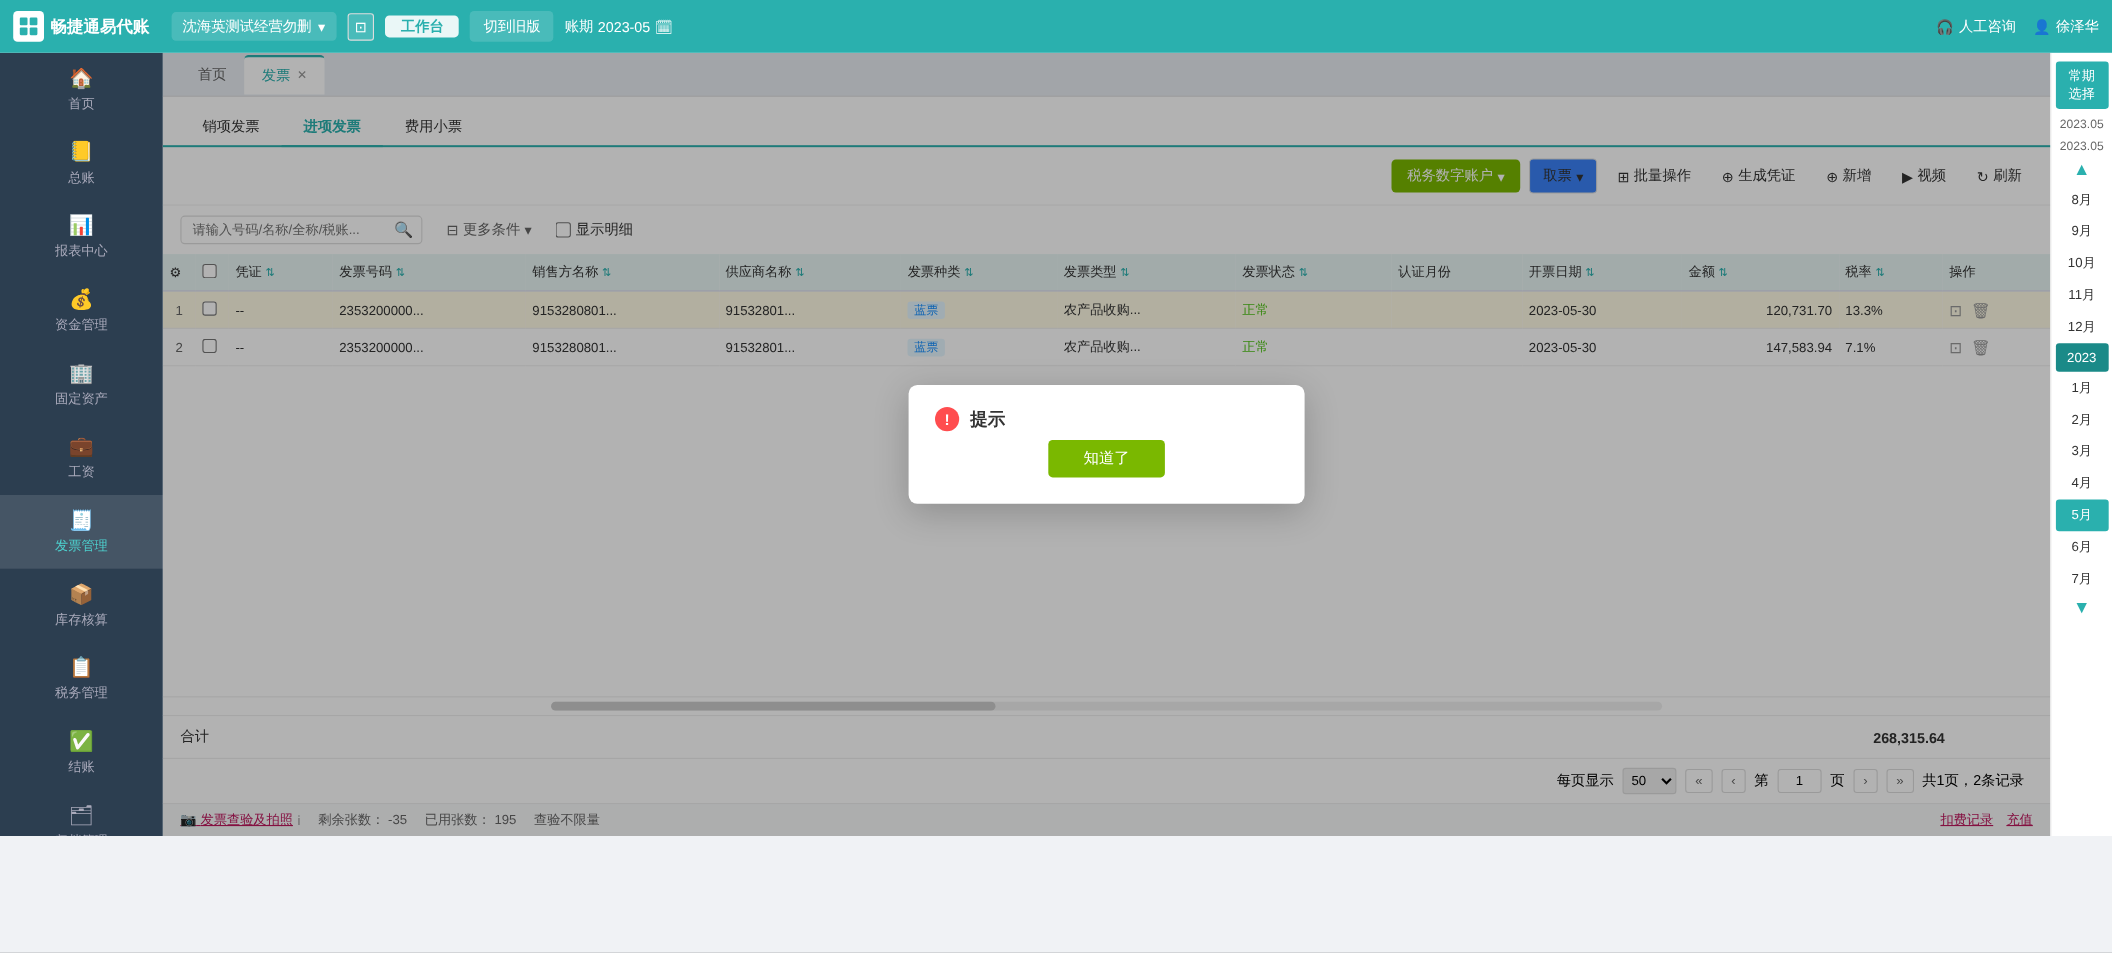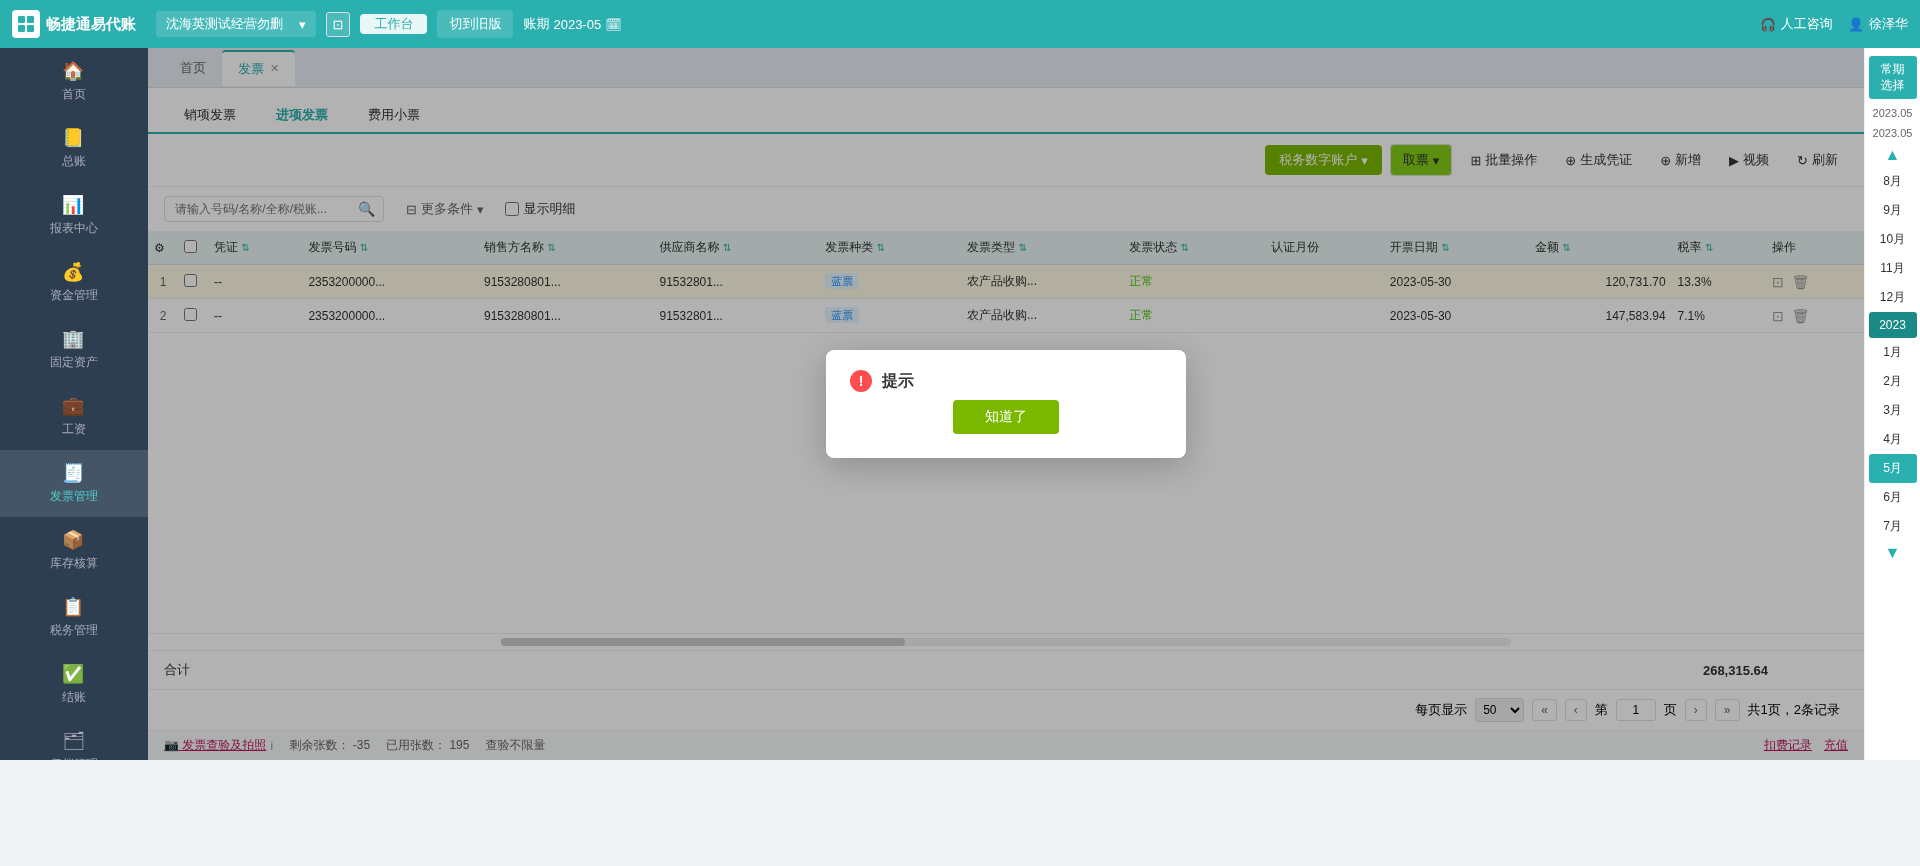--- a/index.html
+++ b/index.html
@@ -9,23 +9,23 @@
     .app-container { display: flex; flex-direction: column; height: 760px; }
     .top-bar { height: 48px; background: #2ab0ae; display: flex; align-items: center; padding: 0 12px; gap: 10px; flex-shrink: 0; }
     .main-area { display: flex; flex: 1; overflow: hidden; }
     .sidebar { width: 148px; background: #2c3e50; display: flex; flex-direction: column; flex-shrink: 0; }
     .content-area { flex: 1; display: flex; flex-direction: column; overflow: hidden; position: relative; }
 
     
     .app-logo { color: white; font-size: 15px; font-weight: bold; display: flex; align-items: center; gap: 6px; margin-right: 10px; }
     .app-logo-icon { width: 28px; height: 28px; background: #fff; border-radius: 4px; display: flex; align-items: center; justify-content: center; }
     .app-logo-icon svg { width: 20px; height: 20px; }
-    .company-selector { background: rgba(255,255,255,0.15); border: none; color: white; padding: 4px 10px; border-radius: 4px; font-size: 13px; display: flex; align-items: center; gap: 16px; cursor: pointer; }
+    .company-selector { background: rgba(255,255,255,0.15); border: none; color: white; padding: 4px 10px; border-radius: 4px; font-size: 13px; display: flex; align-items: center; gap: 6px; cursor: pointer; }
     .top-bar-btn { background: rgba(255,255,255,0.15); border: none; color: white; padding: 5px 12px; border-radius: 4px; cursor: pointer; font-size: 13px; }
-    .workspace-btn { background: rgba(255,255,255,0.9); color: #2ab0ae; padding: 1px 14px; border-radius: 4px; cursor: pointer; font-size: 13px; font-weight: normal; border: none; }
+    .workspace-btn { background: rgba(255,255,255,0.9); color: #2ab0ae; padding: 1px 14px; border-radius: 4px; cursor: pointer; font-size: 13px; font-weight: bold; border: none; }
     .period-info { color: white; font-size: 13px; display: flex; align-items: center; gap: 4px; }
     .top-bar-right { margin-left: auto; display: flex; align-items: center; gap: 16px; color: white; font-size: 13px; }
     .top-bar-right span { cursor: pointer; display: flex; align-items: center; gap: 4px; }
 
     
     .sidebar-item { display: flex; flex-direction: column; align-items: center; padding: 12px 8px; cursor: pointer; color: #aab; font-size: 12px; gap: 4px; transition: background 0.2s; }
     .sidebar-item.active { background: rgba(255,255,255,0.12); color: #4dd0ce; }
     .sidebar-item .icon { font-size: 18px; }
 
     
@@ -36,21 +36,21 @@
 
     
     .invoice-tabs { display: flex; align-items: center; padding: 10px 16px 0; gap: 0; border-bottom: 2px solid #2ab0ae; flex-shrink: 0; }
     .invoice-tab { padding: 8px 20px; font-size: 13px; cursor: pointer; color: #333; border-bottom: 2px solid transparent; margin-bottom: -2px; }
     .invoice-tab.active { color: #2ab0ae; border-bottom: 2px solid #2ab0ae; font-weight: bold; }
 
     
     .action-toolbar { display: flex; align-items: center; padding: 10px 16px; gap: 8px; background: white; border-bottom: 1px solid #eee; flex-shrink: 0; }
     .action-toolbar-right { margin-left: auto; display: flex; align-items: center; gap: 8px; padding-left: 48px; }
     .btn-green { background: #7ab800; color: white; border: none; padding: 6px 14px; border-radius: 4px; cursor: pointer; font-size: 13px; display: flex; align-items: center; gap: 4px; }
-    .btn-outline { background: #84cc16; color: #333; border: 1px solid #ddd; padding: 6px 12px; border-radius: 4px; cursor: pointer; font-size: 13px; display: flex; align-items: center; gap: 4px; }
+    .btn-outline { background: #3b82f6; color: #333; border: 1px solid #ddd; padding: 6px 12px; border-radius: 4px; cursor: pointer; font-size: 13px; display: flex; align-items: center; gap: 4px; }
     .btn-text { background: none; border: none; color: #333; padding: 6px 10px; cursor: pointer; font-size: 13px; display: flex; align-items: center; gap: 4px; }
 
     
     .filter-bar { display: flex; align-items: center; padding: 8px 16px; background: white; gap: 12px; flex-shrink: 0; }
     .search-input-wrap { position: relative; display: flex; align-items: center; }
     .search-input { border: 1px solid #ddd; padding: 5px 28px 5px 10px; border-radius: 4px; font-size: 12px; width: 220px; outline: none; color: #999; }
     .search-icon { position: absolute; right: 8px; color: #999; font-size: 14px; }
     .filter-btn { display: flex; align-items: center; gap: 4px; color: #666; font-size: 13px; cursor: pointer; padding: 5px 10px; }
     .show-detail { display: flex; align-items: center; gap: 4px; font-size: 13px; color: #333; }
     .checkbox { width: 14px; height: 14px; border: 1px solid #ccc; border-radius: 2px; cursor: pointer; }

